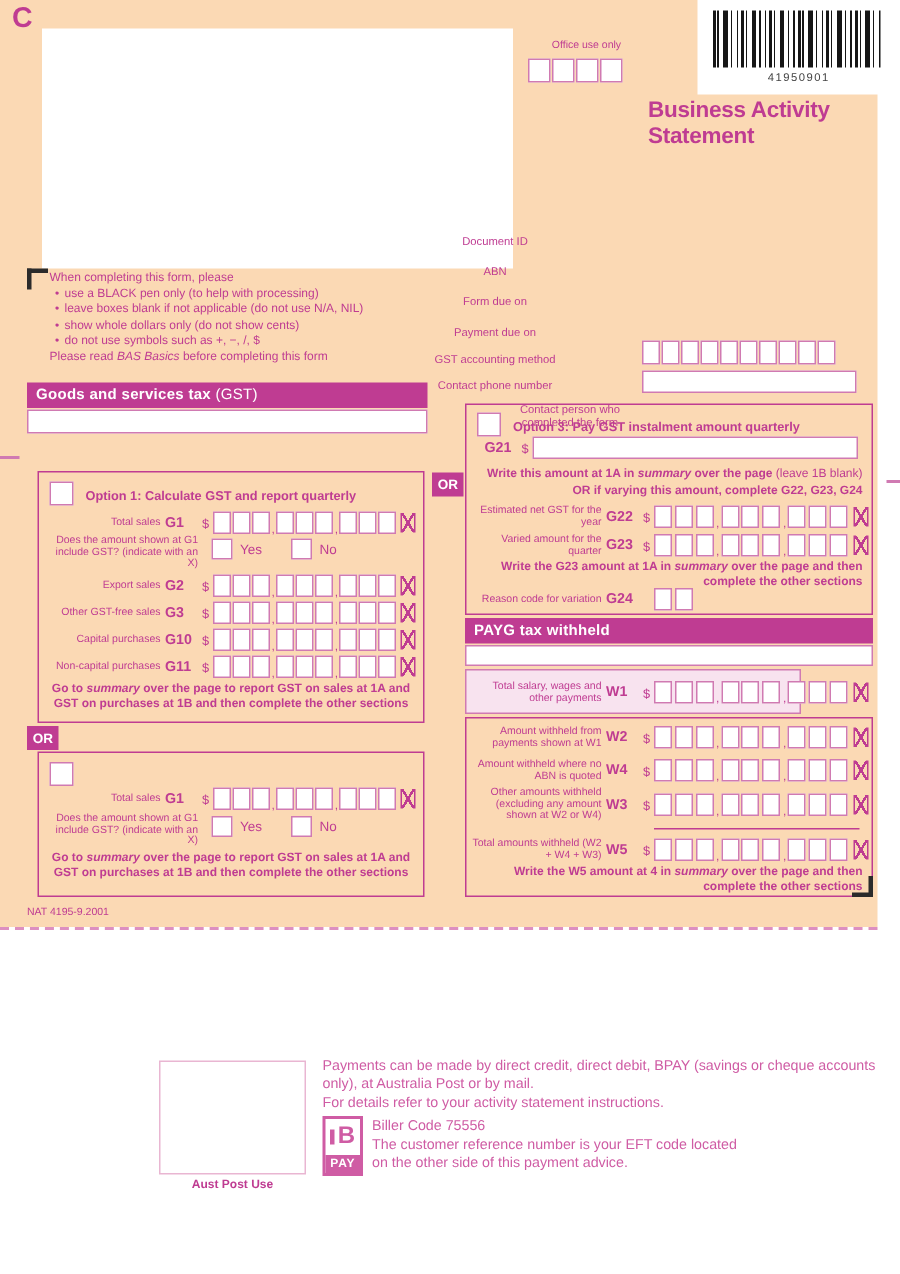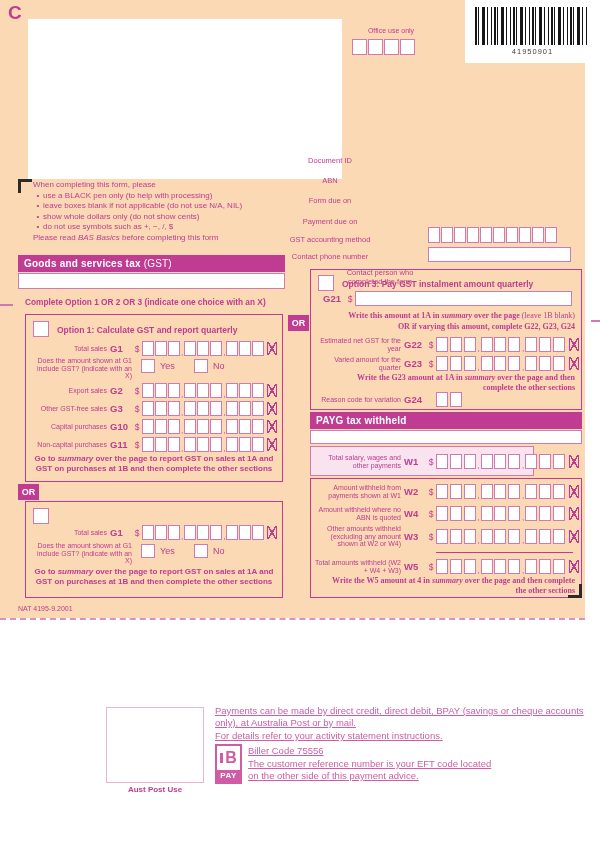--- a/index.html
+++ b/index.html
@@ -68,31 +68,31 @@
   .mcode{width:22px;font-size:9.5px;font-weight:bold;color:var(--mag);flex:none;}
   .dollar{width:10px;font-size:8.5px;color:var(--mag);flex:none;text-align:center;}
   .mrow.rc .mlabel{width:88px;}
   .cents-x{width:10px;height:13px;margin-left:2px;flex:none;border-left:1.5px solid var(--mag);border-right:1.5px solid var(--mag);
     background-image:linear-gradient(to bottom right,transparent 44%,var(--mag) 44% 56%,transparent 56%),
                      linear-gradient(to top right,transparent 44%,var(--mag) 44% 56%,transparent 56%);}
   .question{position:absolute;text-align:right;font-size:7px;line-height:7.6px;color:var(--mag);}
   .yn{position:absolute;display:flex;align-items:center;font-size:9px;color:var(--mag);}
   .yn .chk{margin-right:5px;}
   .opt-footer{position:absolute;text-align:center;font-size:8px;line-height:9.6px;font-weight:bold;color:var(--mag);}
-  .note{position:absolute;text-align:right;font-size:8px;line-height:9.6px;color:var(--mag);font-family:Liberation Serif, serif;}
+  .note{position:absolute;text-align:right;font-size:8px;line-height:9.6px;color:var(--mag);}
   .or-badge{width:21px;height:16px;background:var(--mag);color:#fff;font-size:9px;font-weight:bold;text-align:center;line-height:16px;}
   .or-left{left:18px;top:484px;}
   .or-mid{left:288px;top:315px;}
   .g21-box{width:217px;height:15px;background:#fff;border:1px solid var(--border-pink);}
   .payg-divider{position:absolute;left:125px;top:73px;width:137px;border-top:1.5px solid var(--mag);}
   .nat{left:18px;top:605px;font-size:7px;color:var(--mag);}
   
   .austpost-box{left:106px;top:707px;width:98px;height:76px;background:#fff;border:1px solid #e9b6d2;}
   .austpost-label{left:106px;top:785px;width:98px;text-align:center;font-size:8px;font-weight:bold;color:var(--mag);}
-  .pay-para{position:absolute;left:215px;width:375px;font-size:9.5px;line-height:12px;color:var(--btm);text-decoration:underline;}
+  .pay-para{position:absolute;left:215px;width:375px;font-size:9.5px;line-height:12px;color:var(--btm);}
   .bpay{left:215px;top:744px;width:27px;height:40px;border:2px solid var(--btm);background:#fff;display:flex;flex-direction:column;}
   .bpay-top{flex:1;display:flex;align-items:center;justify-content:center;color:var(--btm);font-weight:bold;font-size:16px;}
   .bpay-dot{width:3px;height:10px;background:var(--btm);margin-right:2px;}
   .bpay-bottom{height:12px;background:var(--btm);color:#fff;font-size:8px;font-weight:bold;text-align:center;line-height:12px;letter-spacing:0.5px;}
 </style>
 </head>
 <body>
 
 <div id="page">
   <div class="sheet abs"></div>
@@ -110,20 +110,24 @@
       <span class="cbox"></span>
       <span class="cbox"></span>
       <span class="cbox"></span>
     </div>
 
   <div class="abs barcode-patch">
     <div class="barcode"></div>
     <div class="barcode-num">41950901</div>
   </div>
 
+  <div class="abs bas-title">
+    <div>Business Activity</div>
+    <div>Statement</div>
+  </div>
 
   <div class="meta-label" style="top:136px">Document ID</div>
   <div class="meta-label" style="top:156px">ABN</div>
   <div class="meta-label" style="top:176px">Form due on</div>
   <div class="meta-label" style="top:197px">Payment due on</div>
   <div class="meta-label" style="top:215px">GST accounting method</div>
   <div class="meta-label" style="top:232px">Contact phone number</div>
   <div class="meta-label" style="top:248px;left:340px;width:80px">Contact person who completed the form</div>
   <div class="abs phone-boxes boxrow">
       <span class="cbox"></span>
@@ -155,21 +159,20 @@
       </div>
     <div class="bullet-line">
         <span class="bdot">•</span>
         <span>do not use symbols such as +, −, /, $</span>
       </div>
     <div><span>Please read </span><span class="i">BAS Basics</span><span> before completing this form</span></div>
   </div>
 
   <div class="abs secbar gst-bar"><span class="b">Goods and services tax</span><span> (GST)</span></div>
   <div class="abs white-strip gst-strip"></div>
-  <div class="abs complete-line">Complete Option 1 OR 2 OR 3 (indicate one choice with an X)</div>
 
   <div class="abs opt-box opt1">
     <span class="chk abs" style="left:7px;top:6px"></span>
     <div class="opt-title" style="left:31px;top:10px">Option 1: Calculate GST and report quarterly</div>
 
     <div class="mrow" style="left:6px;top:25px">
       <span class="mlabel">Total sales</span>
       <span class="mcode">G1</span>
       <span class="dollar">$</span>
       <span class="boxrow">

